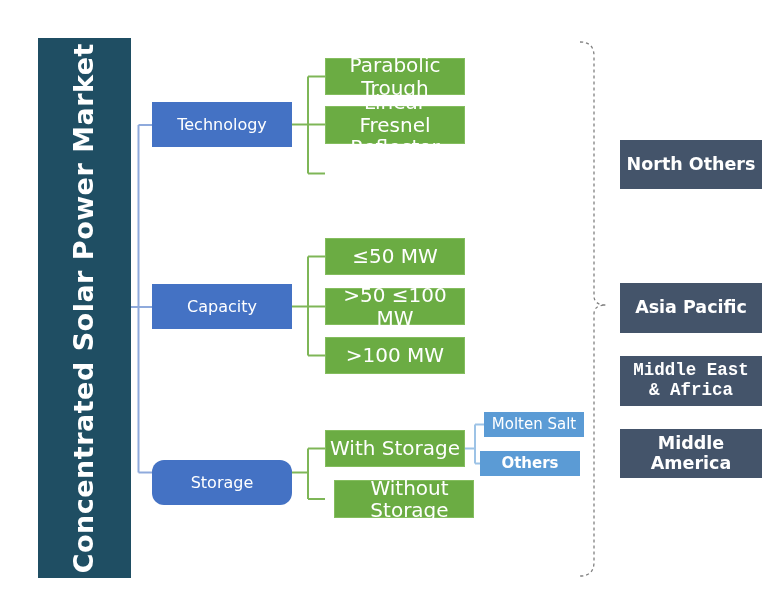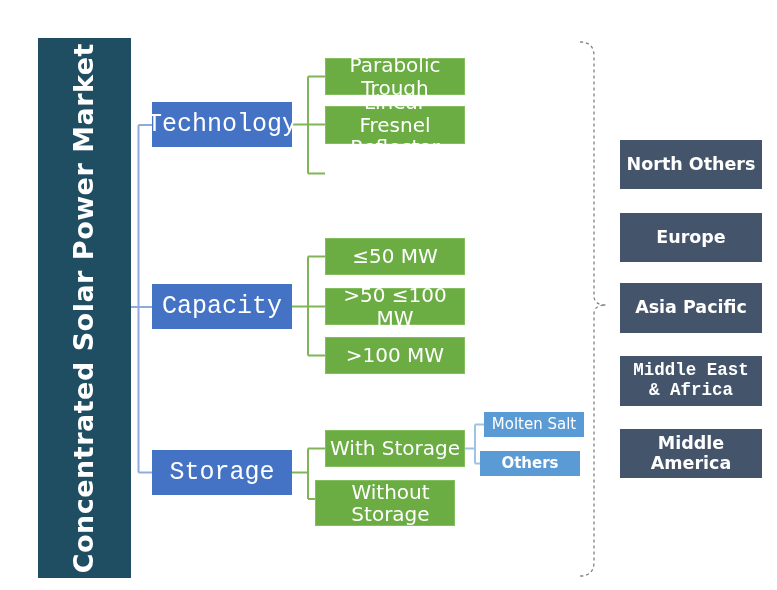--- a/index.html
+++ b/index.html
@@ -38,22 +38,21 @@
     transform: rotate(180deg);
     font-size: 27px;
     font-weight: bold;
     color: #fff;
     white-space: nowrap;
     letter-spacing: 0.5px;
   }
   .level1 {
     width: 140px; height: 45px;
     background: var(--blue, #4472C4);
-    font-size: 25px;
-    font-family: Liberation Mono, monospace;
+    font-size: 16px;
   }
   .level2 {
     width: 140px;
     background: var(--green, #6BAC43);
     border: 1px solid var(--greenBorder, #84bd5e);
     font-size: 20px;
   }
   .level3 {
     width: 100px; height: 25px;
     background: var(--lightblue, #5B9BD5);
@@ -115,34 +114,33 @@
 
     <path d="M580,42 Q594,42 594,56 V296 Q594,305 606,305 Q594,305 594,314 V562 Q594,576 580,576" stroke="#808080" stroke-width="1.3" stroke-dasharray="3,3" fill="none"></path>
   </svg>
 
   <div class="box root-bar">
     <span class="vtext">Concentrated Solar Power Market</span>
   </div>
 
   <div class="box level1" style="left:152px; top:102px;">Technology</div>
   <div class="box level1" style="left:152px; top:284px;">Capacity</div>
-  <div class="box level1" style="left:152px; top:450px;">Storage</div>
+  <div class="box level1" style="left:152px; top:460px;border-radius:12px;">Storage</div>
 
   <div class="box level2" style="left:325px; top:58px; height:37px;">Parabolic Trough</div>
   <div class="box level2" style="left:325px; top:106px; height:38px;">Linear Fresnel Reflector</div>
 
   <div class="box level2" style="left:325px; top:238px; height:37px;">≤50 MW</div>
   <div class="box level2" style="left:325px; top:288px; height:37px;">&gt;50 ≤100 MW</div>
   <div class="box level2" style="left:325px; top:337px; height:37px;">&gt;100 MW</div>
 
   <div class="box level2" style="left:325px; top:430px; height:37px;">With Storage</div>
-  <div class="box level2" style="left:315px; top:480px; height:46px;padding-left:11px;">Without Storage</div>
+  <div class="box level2" style="left:334px; top:480px; height:38px;padding-left:11px;">Without Storage</div>
 
   <div class="box level3" style="left:484px; top:412px;">Molten Salt</div>
   <div class="box level3" style="left:480px; top:451px;font-weight:bold;">Others</div>
 
   <div class="box region" style="top:140px; height:49px;">North Others</div>
-  <div class="box region" style="top:213px; height:49px;">Europe</div>
   <div class="box region" style="top:283px; height:50px;">Asia Pacific</div>
   <div class="box region" style="top:356px; height:50px; padding:0 8px;font-family:Liberation Mono, monospace;">Middle East &amp; Africa</div>
   <div class="box region" style="top:429px; height:49px;">Middle America</div>
 
 </div>
 
 </body></html>

